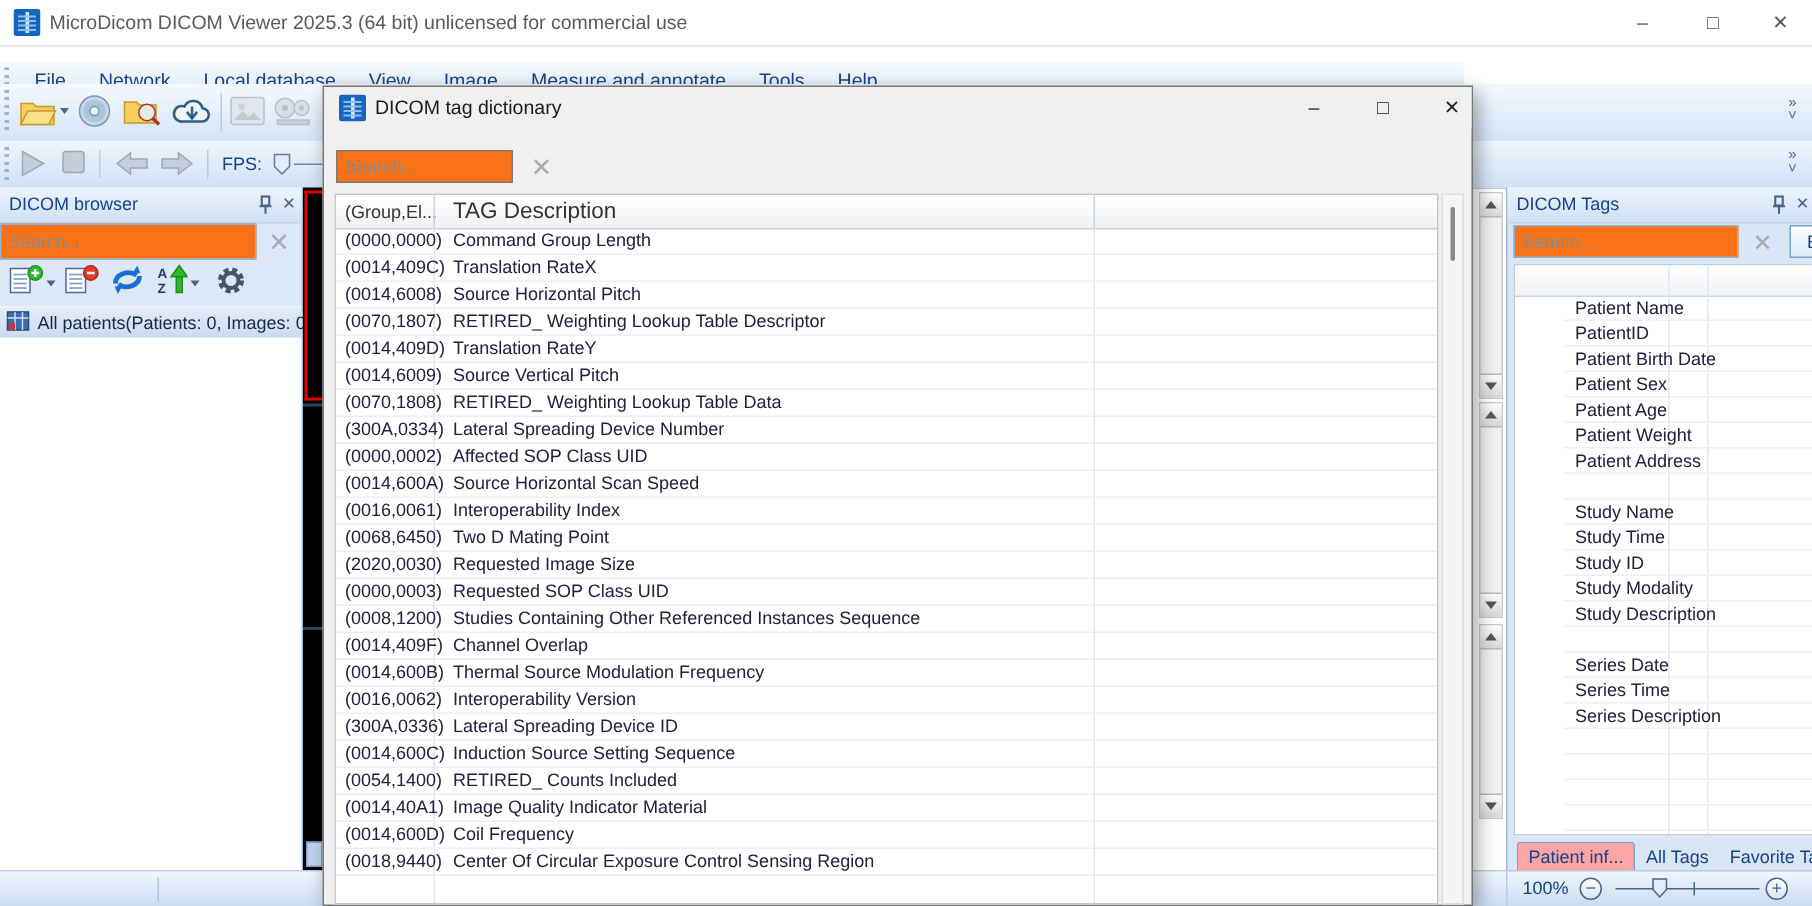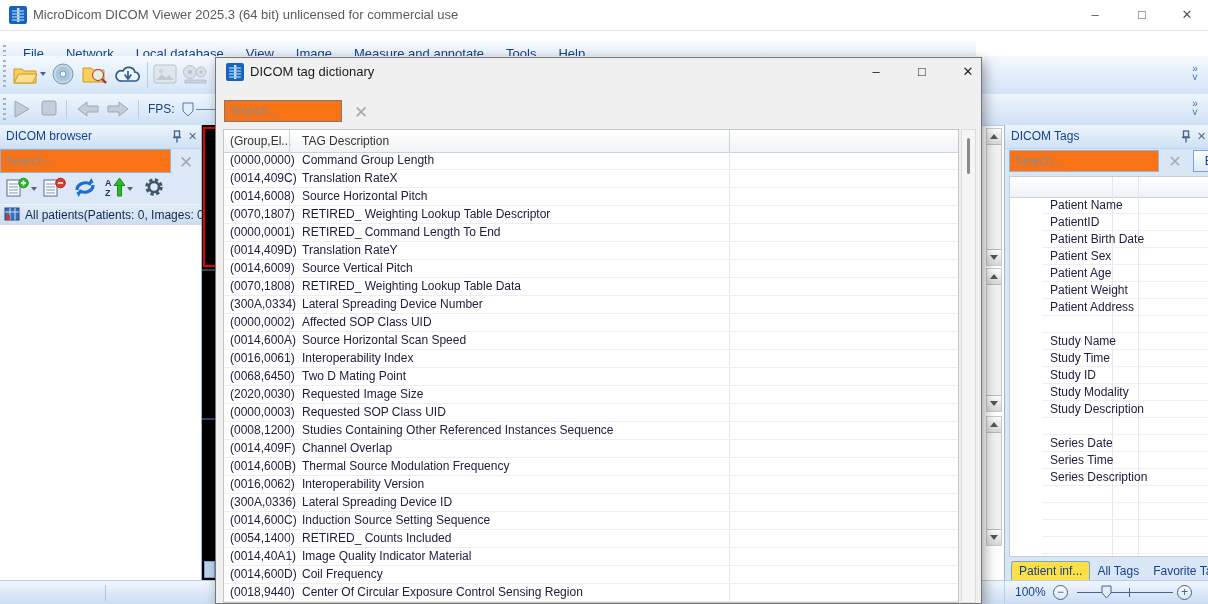--- a/index.html
+++ b/index.html
@@ -62,36 +62,36 @@
   
   .rpanel{left:1004px;top:125px;width:204px;height:455px;background:#d9e6f6;border-left:1px solid #9eb6d4;box-sizing:border-box;}
   .redit{position:absolute;left:188px;top:25px;width:44px;height:22px;background:linear-gradient(#fdfefe,#dce9f8);border:1px solid #7da2ce;box-sizing:border-box;font-size:12px;color:#15428b;text-align:center;line-height:20px;}
   .rtable{position:absolute;left:4px;top:51px;width:200px;height:381px;background:#fff;border:1px solid #c3cedb;box-sizing:border-box;}
   .rthead{position:absolute;left:0;top:0;width:100%;height:20px;background:linear-gradient(#ffffff,#eef1f5);border-bottom:1px solid #cdd3da;}
   .rvline{position:absolute;top:0;bottom:0;width:1px;background:#e2e7ee;}
   .trows{position:absolute;left:0;top:20px;width:100%;padding-left:32px;}
   .trow{height:17px;border-bottom:1px solid #efeff3;font-size:12px;line-height:16px;color:#202040;padding-left:8px;box-sizing:border-box;white-space:nowrap;overflow:hidden;}
   .rtabs{position:absolute;left:6px;top:434px;height:21px;display:flex;align-items:flex-end;}
   .rtab{font-size:12px;color:#15428b;padding:2px 7px;white-space:nowrap;}
-  .rtab.active{background:#fde047;border:1px solid #7da2ce;border-bottom:none;border-radius:3px 3px 0 0;}
+  .rtab.active{background:#fca5a5;border:1px solid #7da2ce;border-bottom:none;border-radius:3px 3px 0 0;}
   
   .zoombar{left:1004px;top:580px;width:204px;height:24px;background:linear-gradient(#f0f6fd,#cadcf2);border-top:1px solid #b9cde8;border-left:1px solid #b9cde8;box-sizing:border-box;}
   .zval{position:absolute;left:10px;top:0;line-height:23px;font-size:12px;color:#15428b;}
   .zbtn{position:absolute;top:4px;width:15px;height:15px;border:1px solid #46658c;border-radius:50%;box-sizing:border-box;color:#46658c;font-size:12px;line-height:12px;text-align:center;background:linear-gradient(#fdfefe,#d8e6f6);}
   .ztrack{position:absolute;left:72px;top:11px;width:96px;height:1px;background:#46658c;}
   .ztick{position:absolute;left:124px;top:7px;width:1px;height:9px;background:#46658c;}
   
   .dialog{left:215px;top:57px;width:767px;height:547px;background:#f0f0f0;border:1px solid #767676;box-sizing:border-box;box-shadow:3px 4px 12px rgba(0,0,0,.35);}
   .dtitle{position:absolute;left:0;top:0;width:100%;height:28px;background:#f0f0f0;}
   .dtitle .dt{position:absolute;left:34px;top:0;line-height:28px;font-size:13px;color:#1a1a1a;white-space:nowrap;}
   .dwbtn{position:absolute;top:0;width:30px;height:28px;text-align:center;line-height:28px;font-size:13px;color:#222;}
   .dtable{position:absolute;left:7px;top:71px;width:736px;height:474px;background:#fff;border:1px solid #c5c5c5;box-sizing:border-box;overflow:hidden;}
   .dthead{position:absolute;left:0;top:0;width:100%;height:22px;background:linear-gradient(#ffffff,#f0f2f5);border-bottom:1px solid #cdd3da;}
   .dthead .h1{position:absolute;left:6px;top:0;line-height:22px;font-size:12px;color:#333;}
-  .dthead .h2{position:absolute;left:78px;top:0;line-height:22px;font-size:12px;color:#333;}
+  .dthead .h2{position:absolute;left:78px;top:0;line-height:22px;font-size:15px;color:#333;}
   .dvline{position:absolute;top:0;bottom:0;width:1px;background:#e2e6ec;}
   .dvline.hsep{background:#cdd3da;height:22px;bottom:auto;}
   .drows{position:absolute;left:0;top:22px;width:100%;}
   .drow{height:17px;display:flex;border-bottom:1px solid #ededf2;font-size:12px;line-height:16px;color:#202040;white-space:nowrap;}
   .dc1{width:65px;padding-left:6px;box-sizing:border-box;flex:none;}
   .dc2{padding-left:13px;}
   .dscroll{position:absolute;left:745px;top:71px;width:15px;height:474px;background:#f5f5f5;border:1px solid #dcdcdc;box-sizing:border-box;}
   .dthumb{position:absolute;left:5px;top:8px;width:3px;height:36px;background:#8a8a8a;border-radius:2px;}
   .ic{display:inline-block;vertical-align:middle;}
 </style>
@@ -425,24 +425,20 @@
         </div>
         <div class="drow">
           <div class="dc1">(0014,6008)</div>
           <div class="dc2">Source Horizontal Pitch</div>
         </div>
         <div class="drow">
           <div class="dc1">(0070,1807)</div>
           <div class="dc2">RETIRED_ Weighting Lookup Table Descriptor</div>
         </div>
         <div class="drow">
-          <div class="dc1">(0000,0001)</div>
-          <div class="dc2">RETIRED_ Command Length To End</div>
-        </div>
-        <div class="drow">
           <div class="dc1">(0014,409D)</div>
           <div class="dc2">Translation RateY</div>
         </div>
         <div class="drow">
           <div class="dc1">(0014,6009)</div>
           <div class="dc2">Source Vertical Pitch</div>
         </div>
         <div class="drow">
           <div class="dc1">(0070,1808)</div>
           <div class="dc2">RETIRED_ Weighting Lookup Table Data</div>

